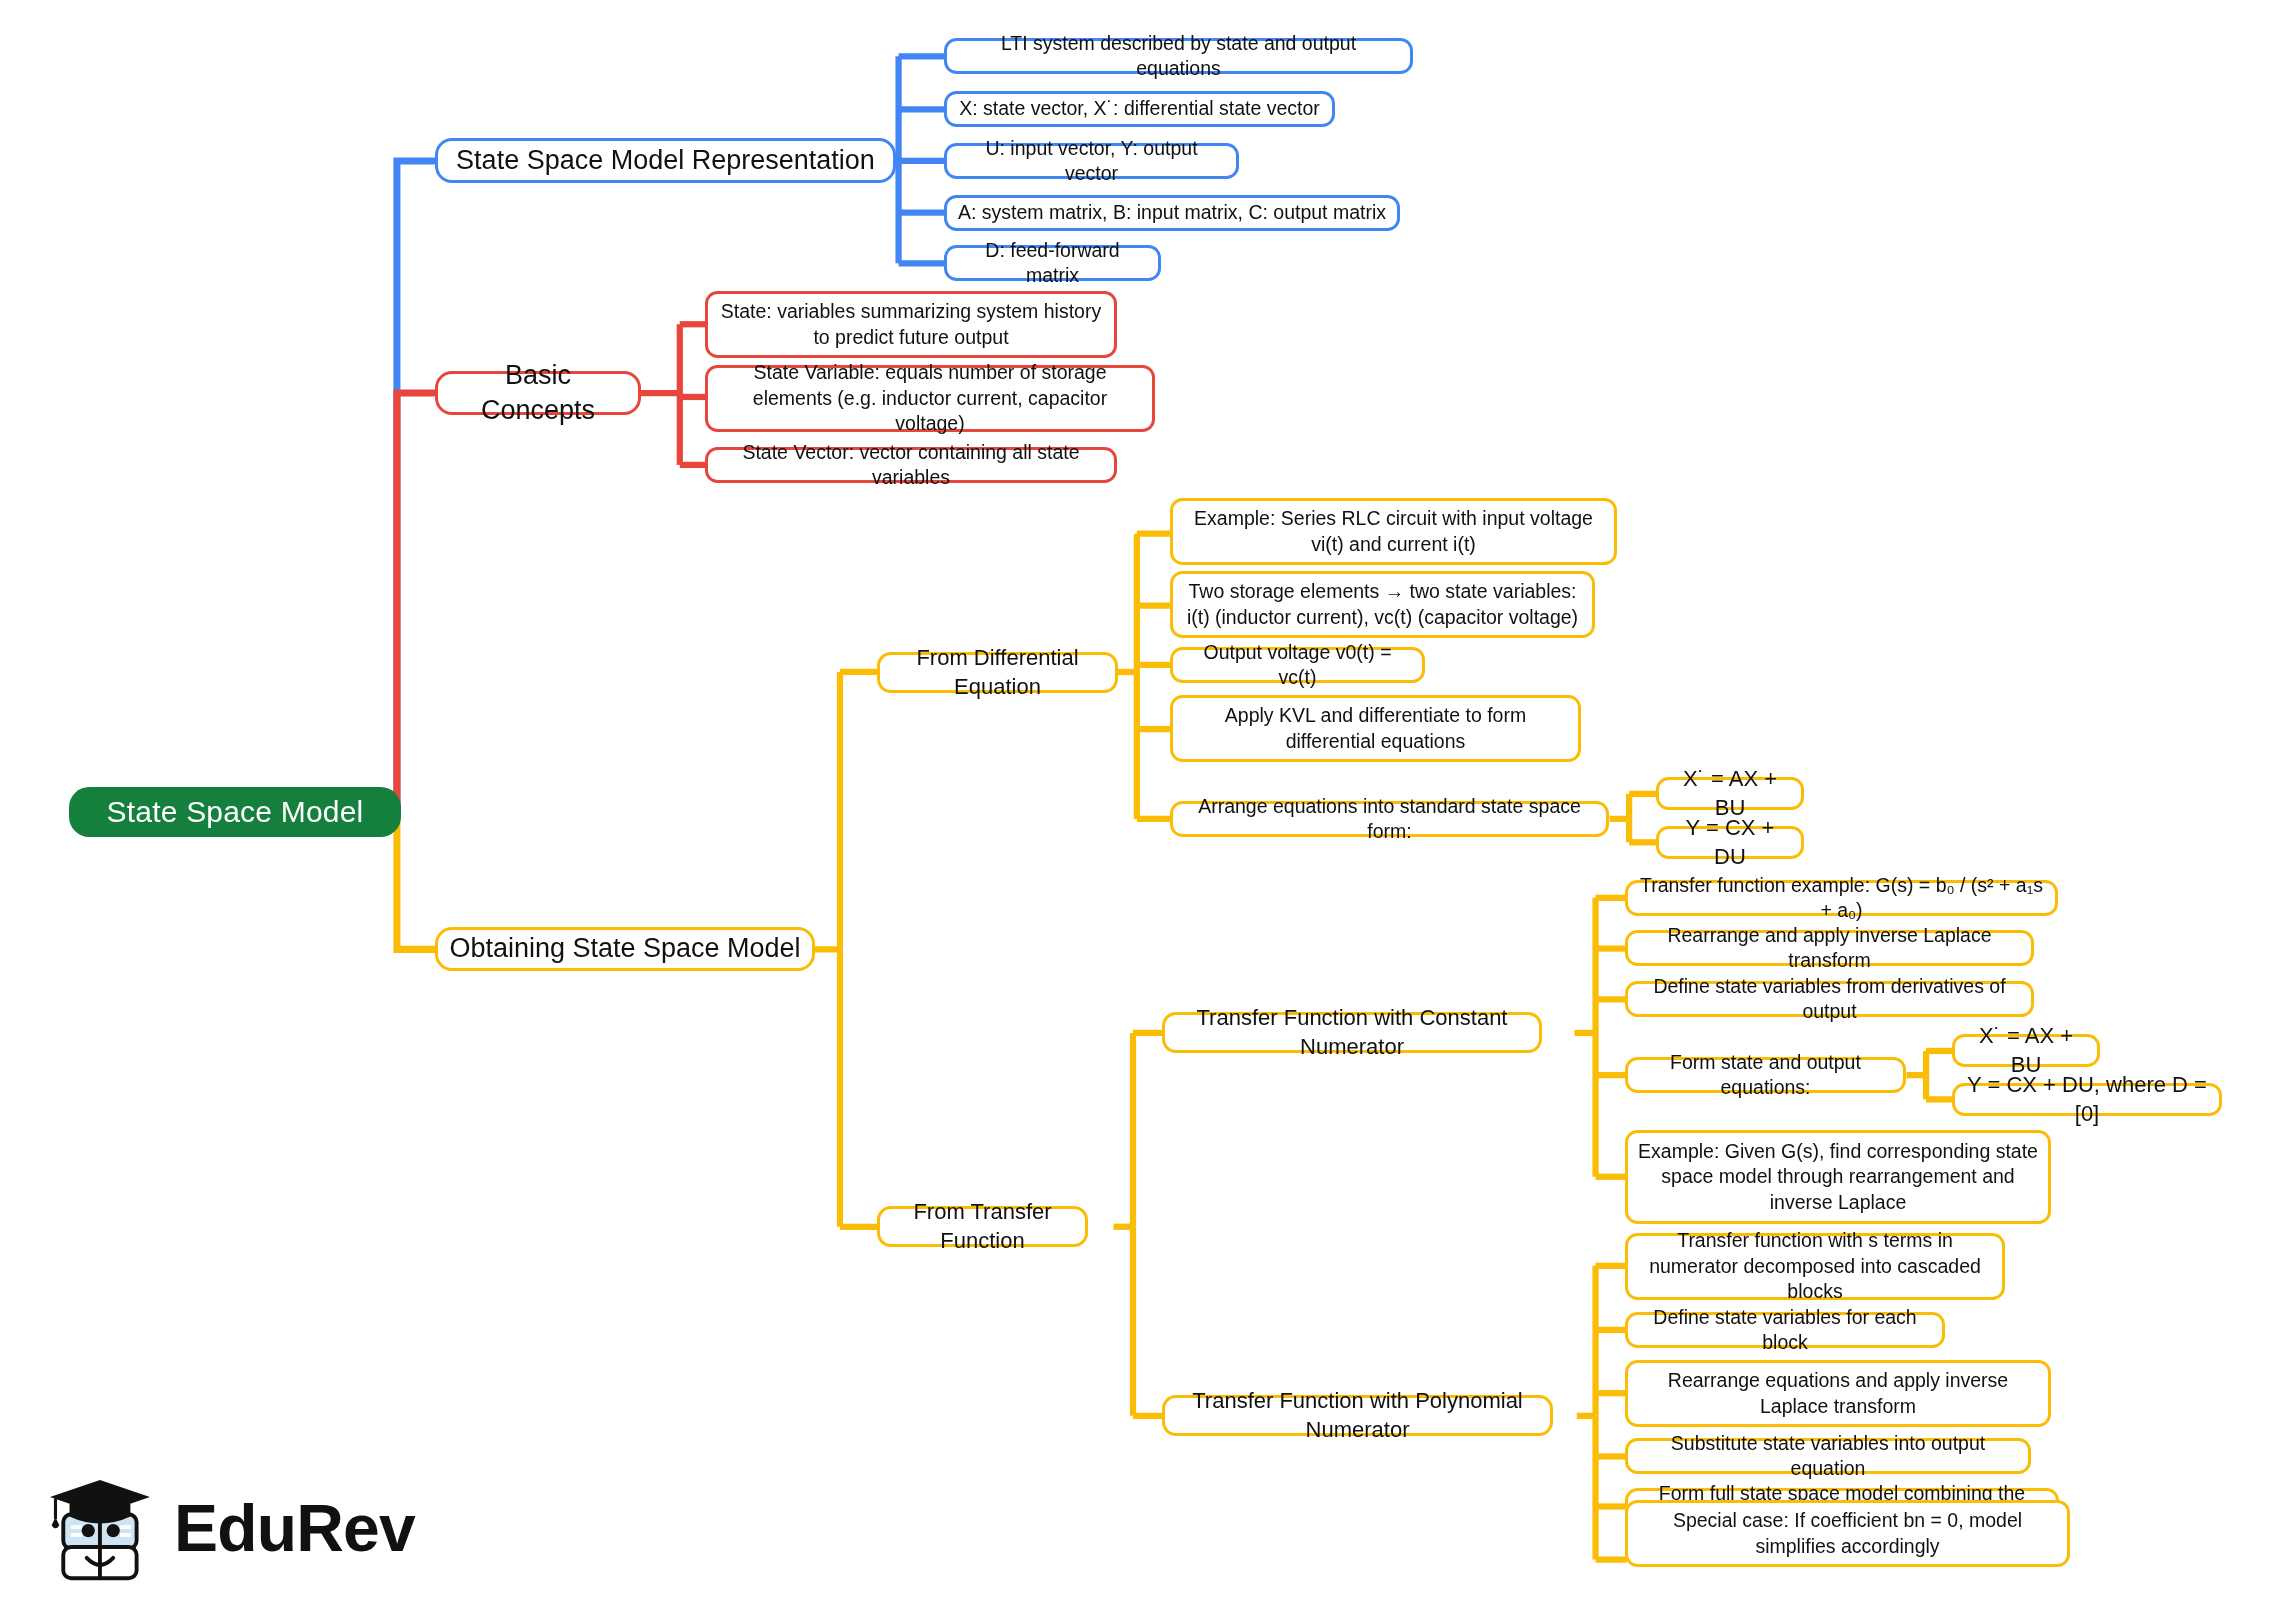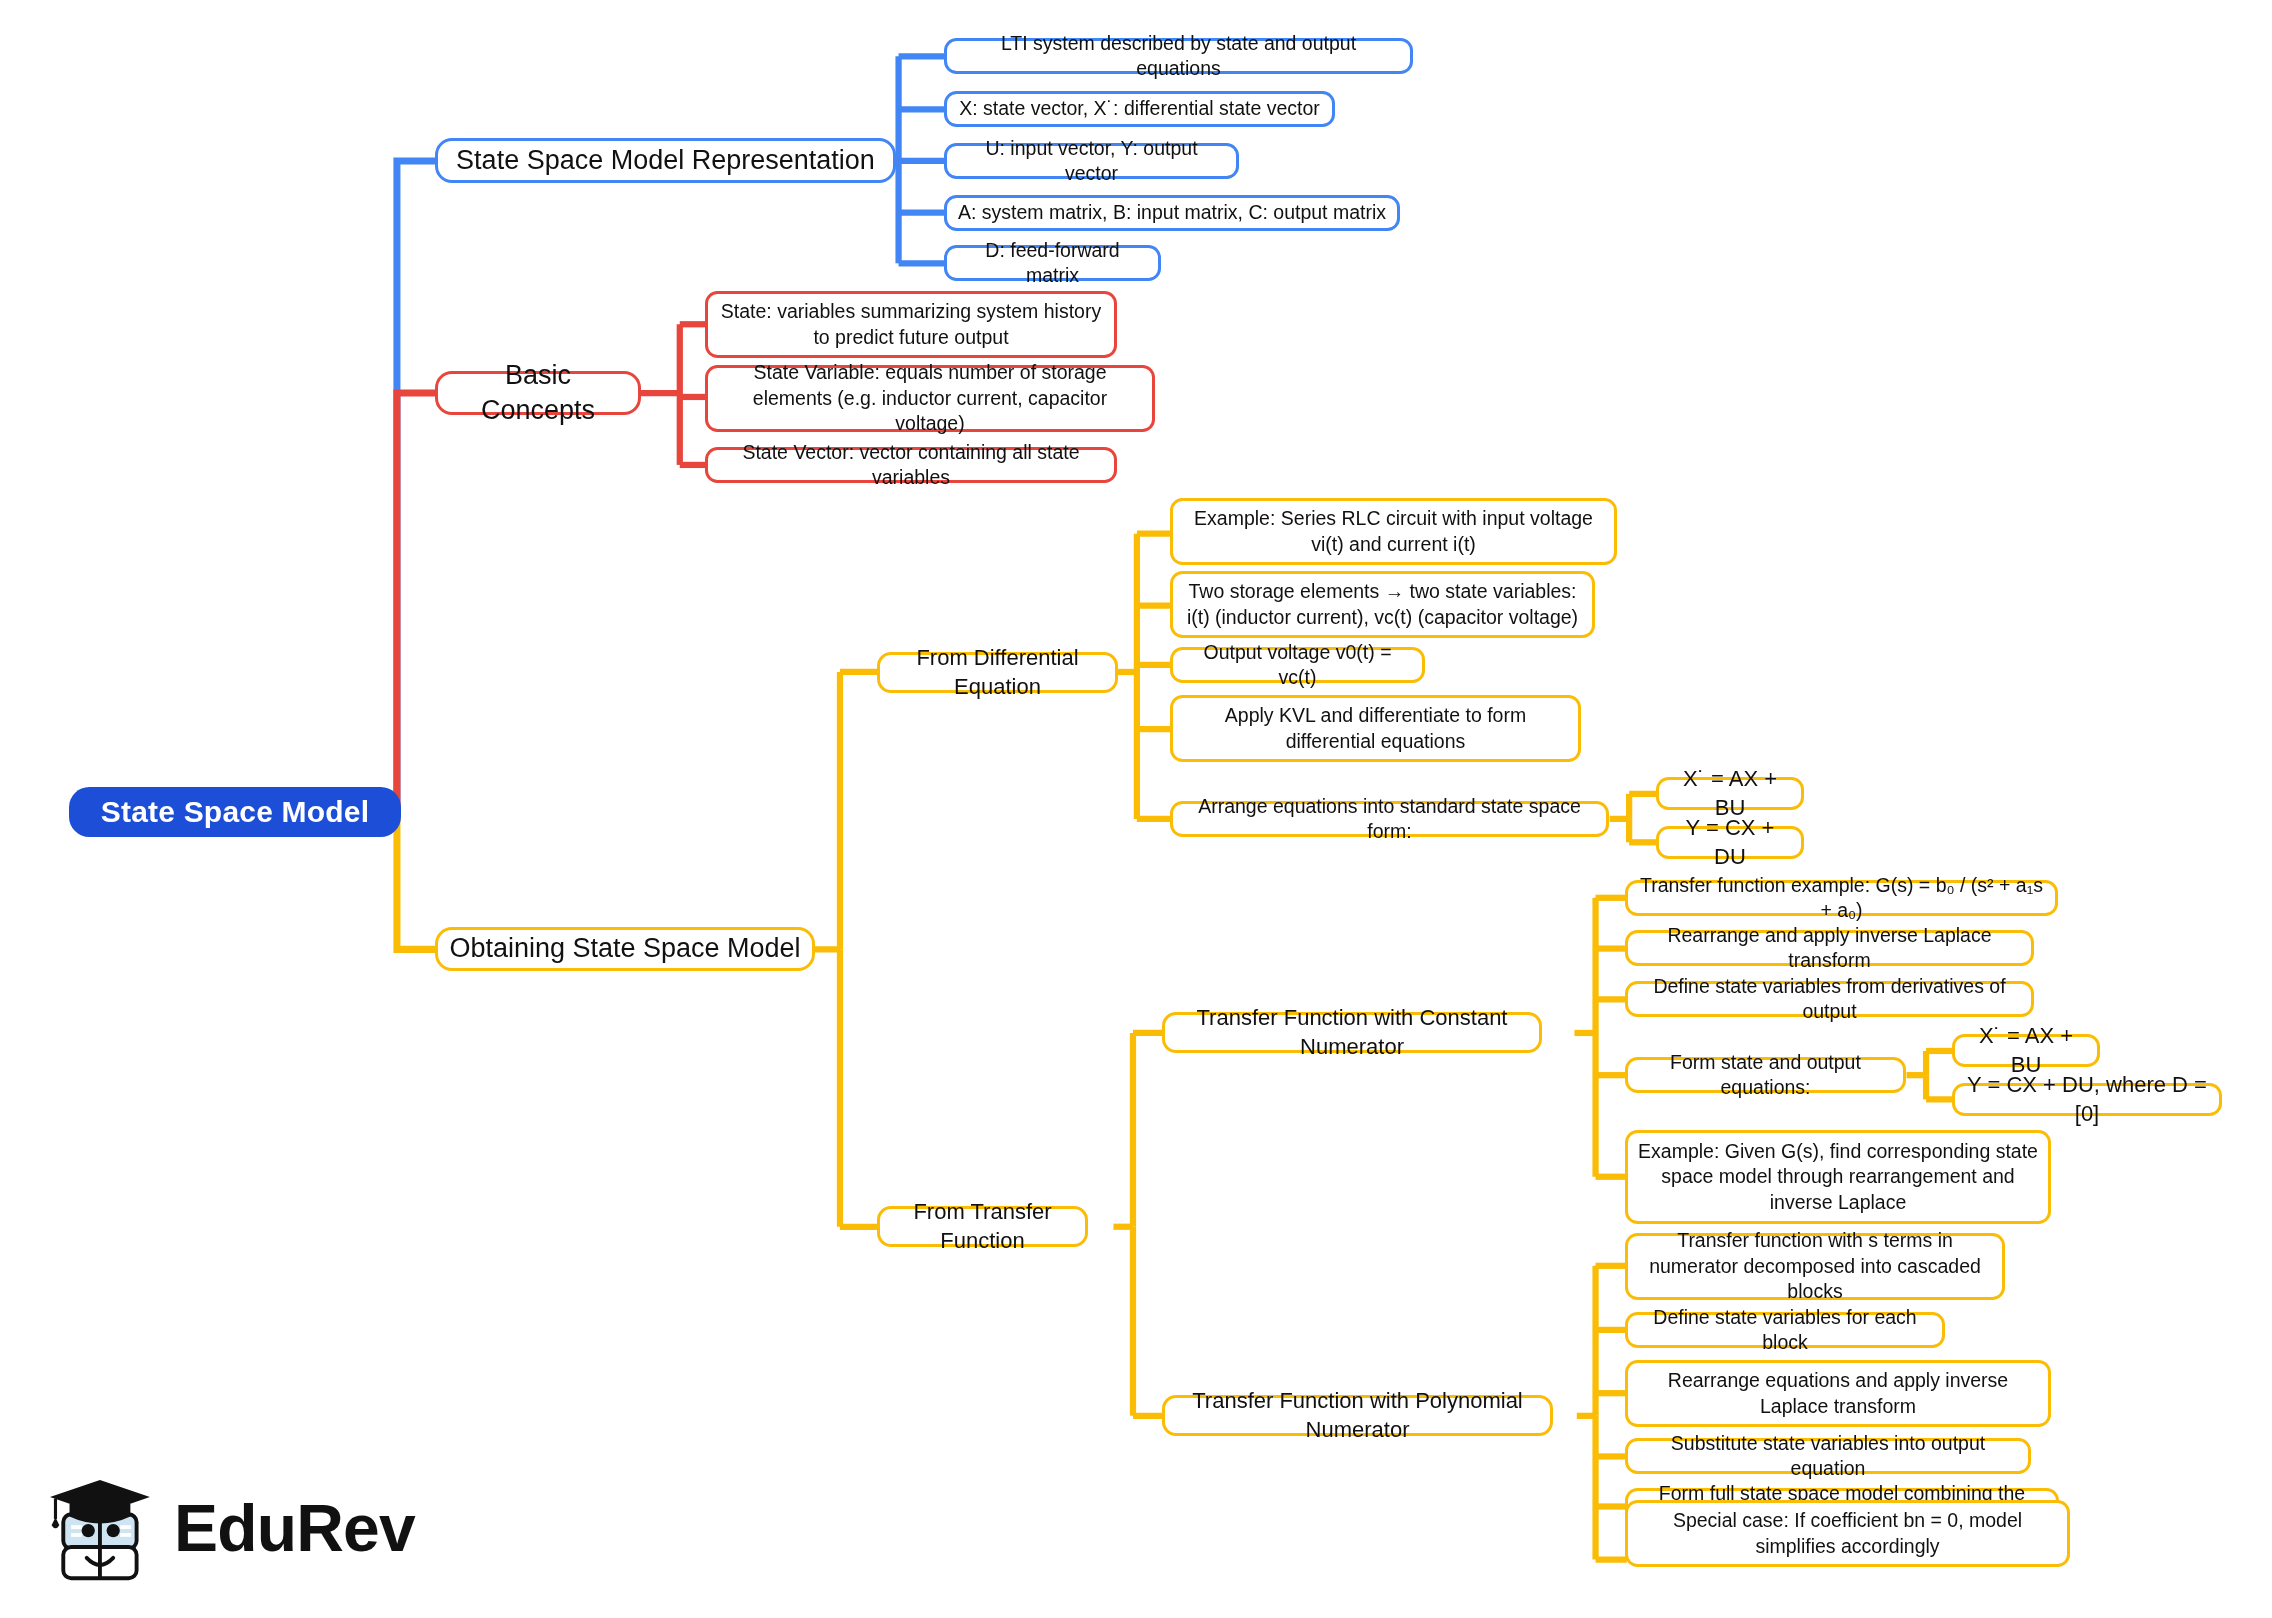--- a/index.html
+++ b/index.html
@@ -23,22 +23,22 @@
   .b-red   {border-color:#E8453C;}
   .b-yellow{border-color:#FBBC05;}
 
   .lvl1{border-width:3.9px;border-radius:17px;font-size:27px;}
   .lvl2{border-width:3.1px;border-radius:14px;font-size:22px;}
   .lvl3{border-width:3.1px;border-radius:12.5px;font-size:19.5px;}
   .lvl4{border-width:3.1px;border-radius:12.5px;font-size:22px;}
 
   #root-node{
     position:absolute;
-    background:#1d4ed8;color:#fff;border:none;border-radius:20.3px;
-    font-size:30px;font-weight:bold;
+    background:#15803d;color:#fff;border:none;border-radius:20.3px;
+    font-size:30px;font-weight:normal;
     display:flex;align-items:center;justify-content:center;
     padding:0 17px;letter-spacing:0.2px;
   }
 
   
   #logo{position:absolute;left:43px;top:1465px;width:406px;height:125px;display:flex;align-items:center;}
   #logo .mark{width:117px;height:117px;position:relative;flex:0 0 auto;}
   #logo .word{font-size:66px;font-weight:bold;color:#111;letter-spacing:-0.8px;margin-left:14px;}
 </style>
 </head>

